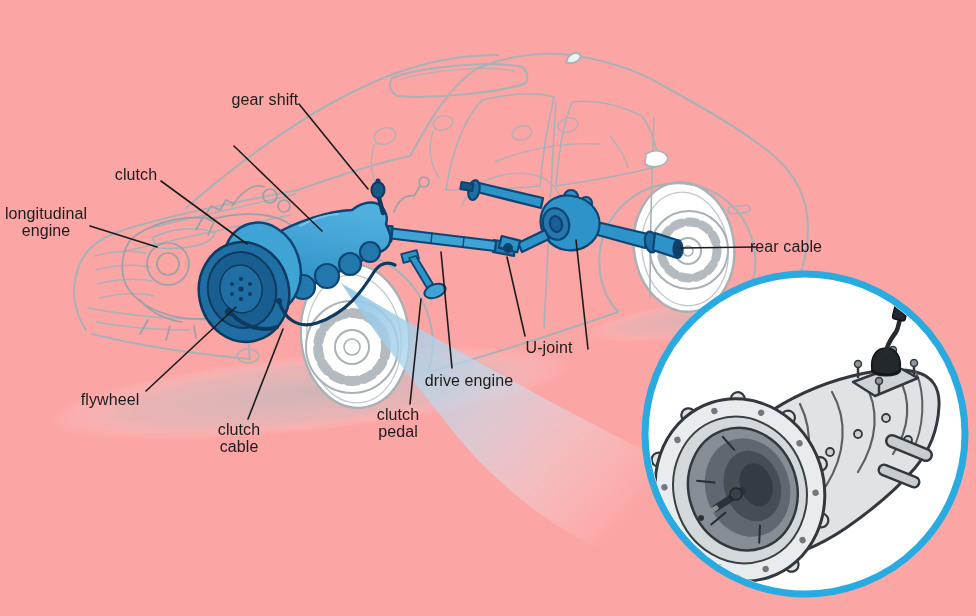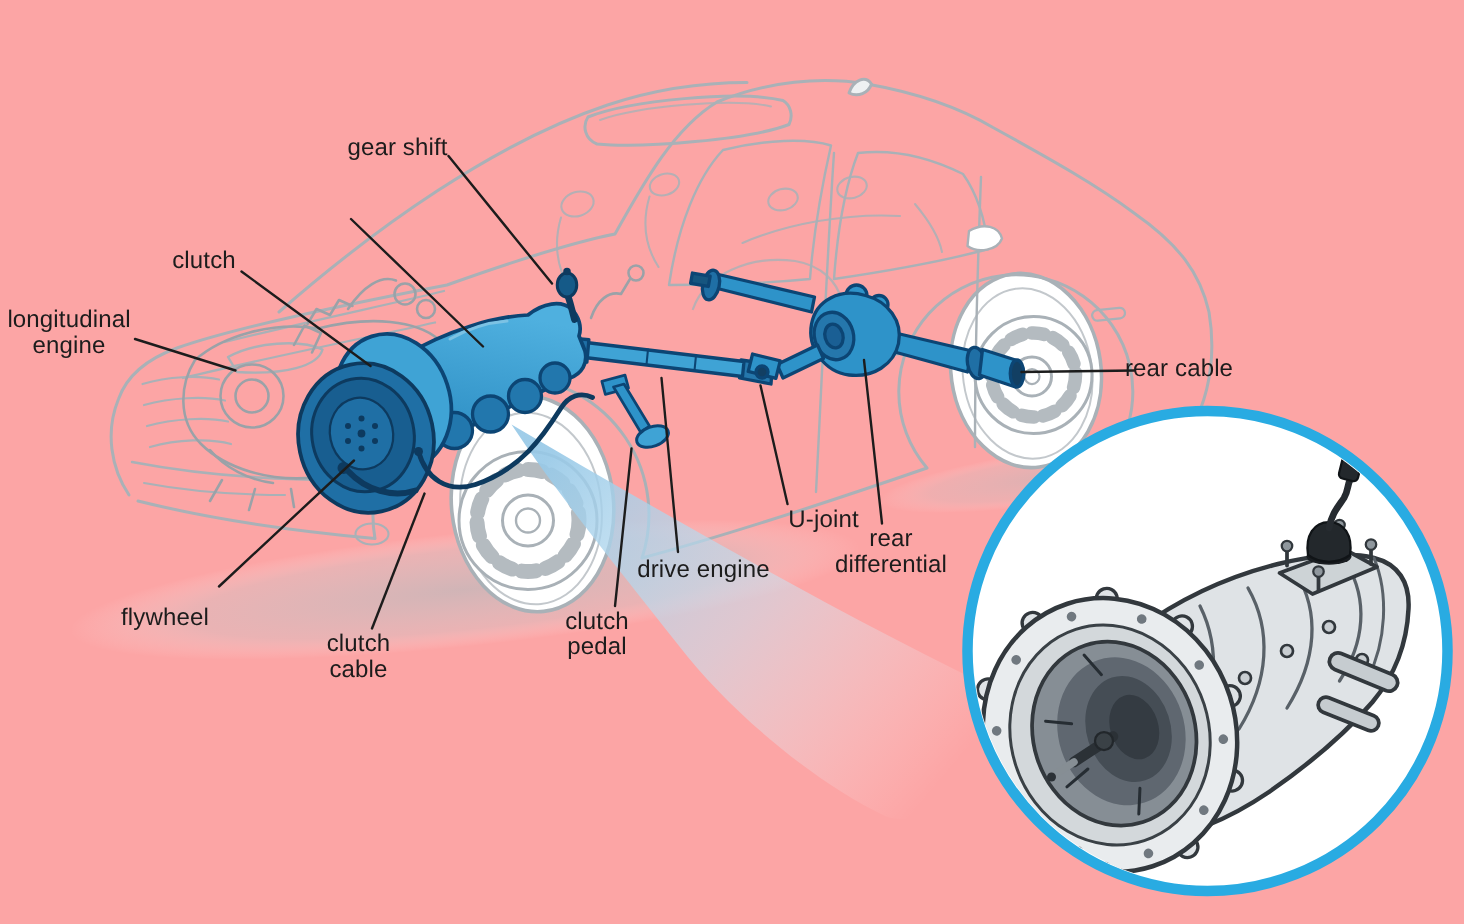--- a/index.html
+++ b/index.html
@@ -317,22 +317,20 @@
     <line x1="525" y1="336" x2="507" y2="257"></line>
     <line x1="588" y1="349" x2="576" y2="240"></line>
   </g>
 </svg>
 
 <div class="lbl" style="left:265px;top:99px">gear shift</div>
 <div class="lbl" style="left:136px;top:174px">clutch</div>
 <div class="lbl" style="left:46px;top:222px">longitudinal
 engine</div>
 <div class="lbl" style="left:786px;top:246px">rear cable</div>
-<div class="lbl" style="left:110px;top:412px">flywheel</div>
+<div class="lbl" style="left:110px;top:399px">flywheel</div>
 <div class="lbl" style="left:239px;top:438px">clutch
 cable</div>
 <div class="lbl" style="left:398px;top:423px">clutch
 pedal</div>
 <div class="lbl" style="left:469px;top:380px">drive engine</div>
 <div class="lbl" style="left:549px;top:347px">U-joint</div>
-<div class="lbl" style="left:594px;top:368px">rear
-differential</div>
 </div>
 
 </body></html>

